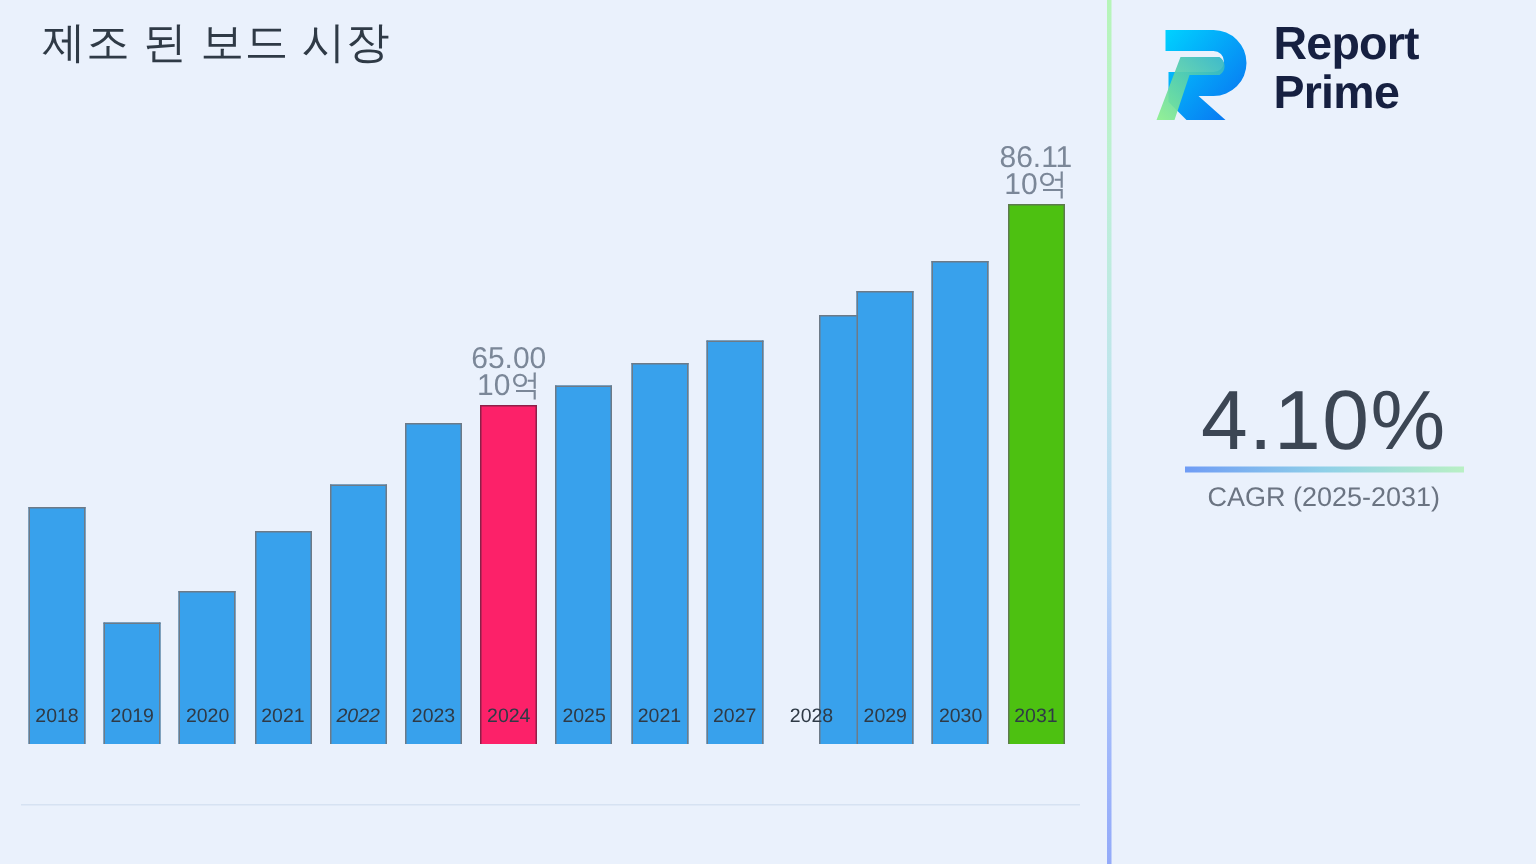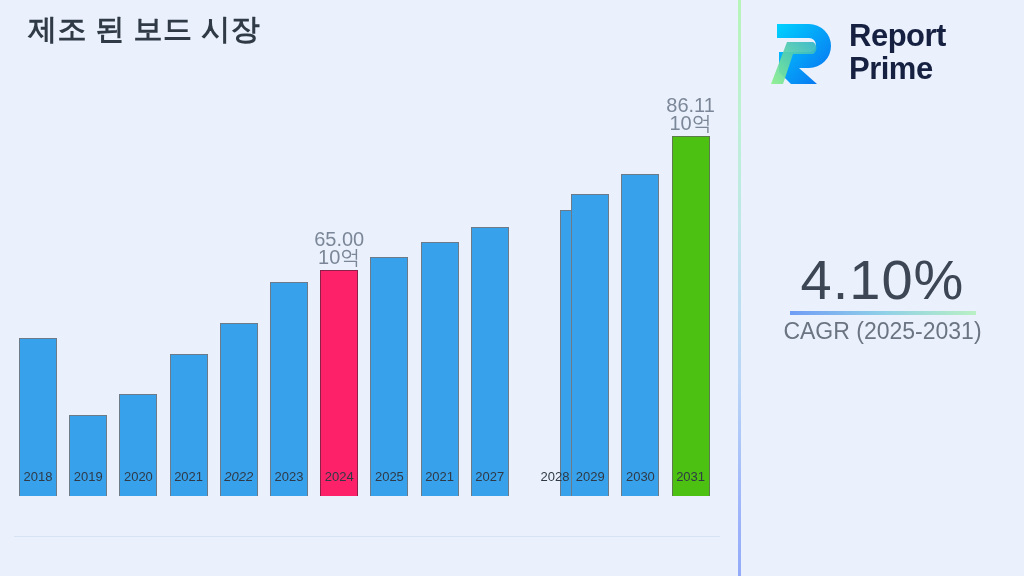--- a/index.html
+++ b/index.html
@@ -9,21 +9,21 @@
     background:#eaf1fc;
     font-family:"Liberation Sans", sans-serif;
     position:relative;
   }
   #stage { position:relative; width:1024px; height:576px; }
 
   
   .chart-title {
     position:absolute; left:28px; top:10px;
     font-size:29px; line-height:38px;
-    color:#2f3a46; font-weight:700;
+    color:#2f3a46; font-weight:400;
     letter-spacing:0.5px; white-space:nowrap;
   }
 
   
   .plot {
     position:absolute; left:0; top:0;
     width:726px; height:576px;
   }
   .baseline {
     position:absolute; left:14px; top:536px;
@@ -72,21 +72,21 @@
   }
 
   
   .panel {
     position:absolute; left:741px; top:0;
     width:283px; height:576px;
   }
   .logo {
     position:absolute; left:24px; top:12px;
     width:240px; height:80px;
-    display:flex; align-items:center; gap:10px;
+    display:flex; gap:10px;
   }
   .logo-mark { width:74px; height:72px; flex:none; }
   .logo-text {
     font-size:31px; line-height:33px;
     font-weight:bold; color:#162041;
     letter-spacing:-0.5px;
   }
 
   .cagr-block {
     position:absolute; left:0; top:255px;
@@ -95,21 +95,21 @@
   .cagr-value {
     font-size:56px; line-height:50px;
     color:#3c4654; font-weight:400;
     letter-spacing:1px;
   }
   .cagr-rule {
     width:186px; height:4px; margin:6px auto 4px;
     background:linear-gradient(to right,#6f9cf5 0%,#8fd0e8 50%,#b9f0c4 100%);
   }
   .cagr-caption {
-    font-size:23px; line-height:24px;
+    font-size:18px; line-height:24px;
     color:#6b7482;
   }
 </style>
 </head>
 <body>
 
 <div id="stage">
 
   <div class="chart-title">제조 된 보드 시장</div>
 
@@ -149,21 +149,21 @@
           <div class="tick">2025</div>
         </div>
         <div class="bar-wrap" style="left: 420.6px;">
           <div class="bar " style="height: 254px;"></div>
           <div class="tick">2021</div>
         </div>
         <div class="bar-wrap" style="left: 470.8px;">
           <div class="bar " style="height: 269px;"></div>
           <div class="tick">2027</div>
         </div>
-        <div class="bar-wrap" style="left: 536px; padding-left: 24px;">
+        <div class="bar-wrap" style="left: 522px; padding-left: 24px;">
           <div class="bar " style="height: 286px;"></div>
           <div class="tick">2028</div>
         </div>
         <div class="bar-wrap" style="left: 571.2px;">
           <div class="bar " style="height: 302px;"></div>
           <div class="tick">2029</div>
         </div>
         <div class="bar-wrap" style="left: 621.4px;">
           <div class="bar " style="height: 322px;"></div>
           <div class="tick">2030</div>

